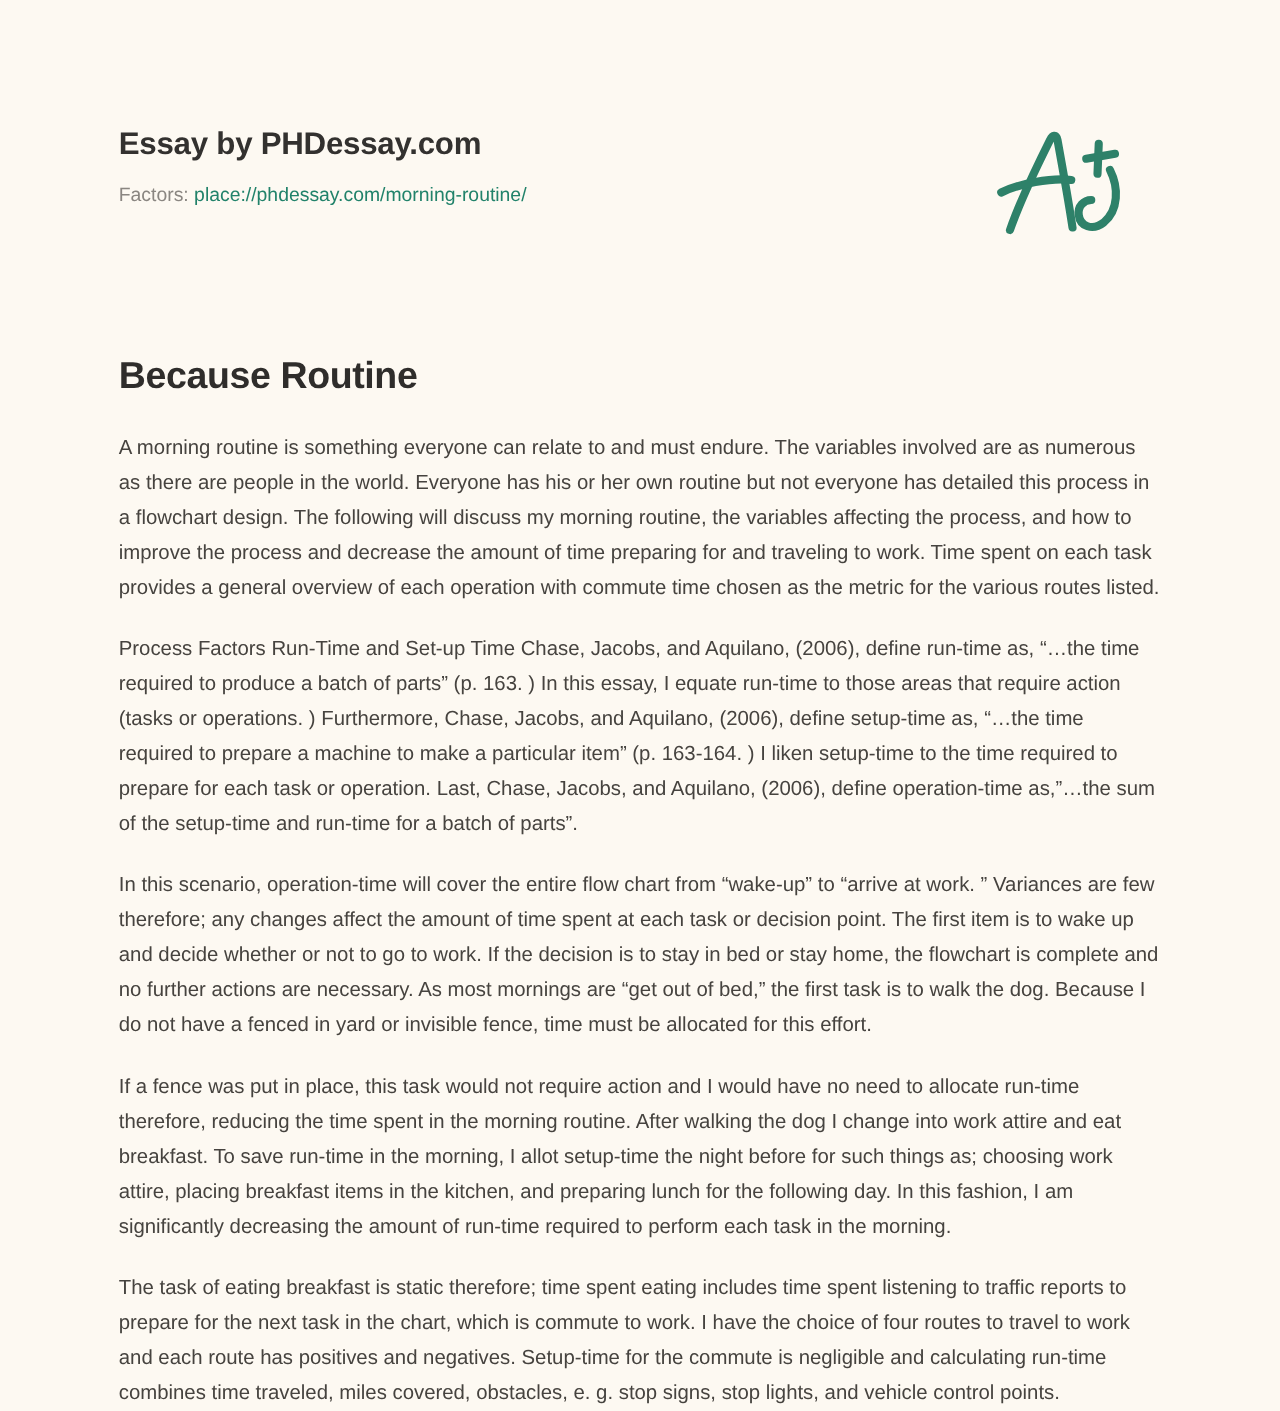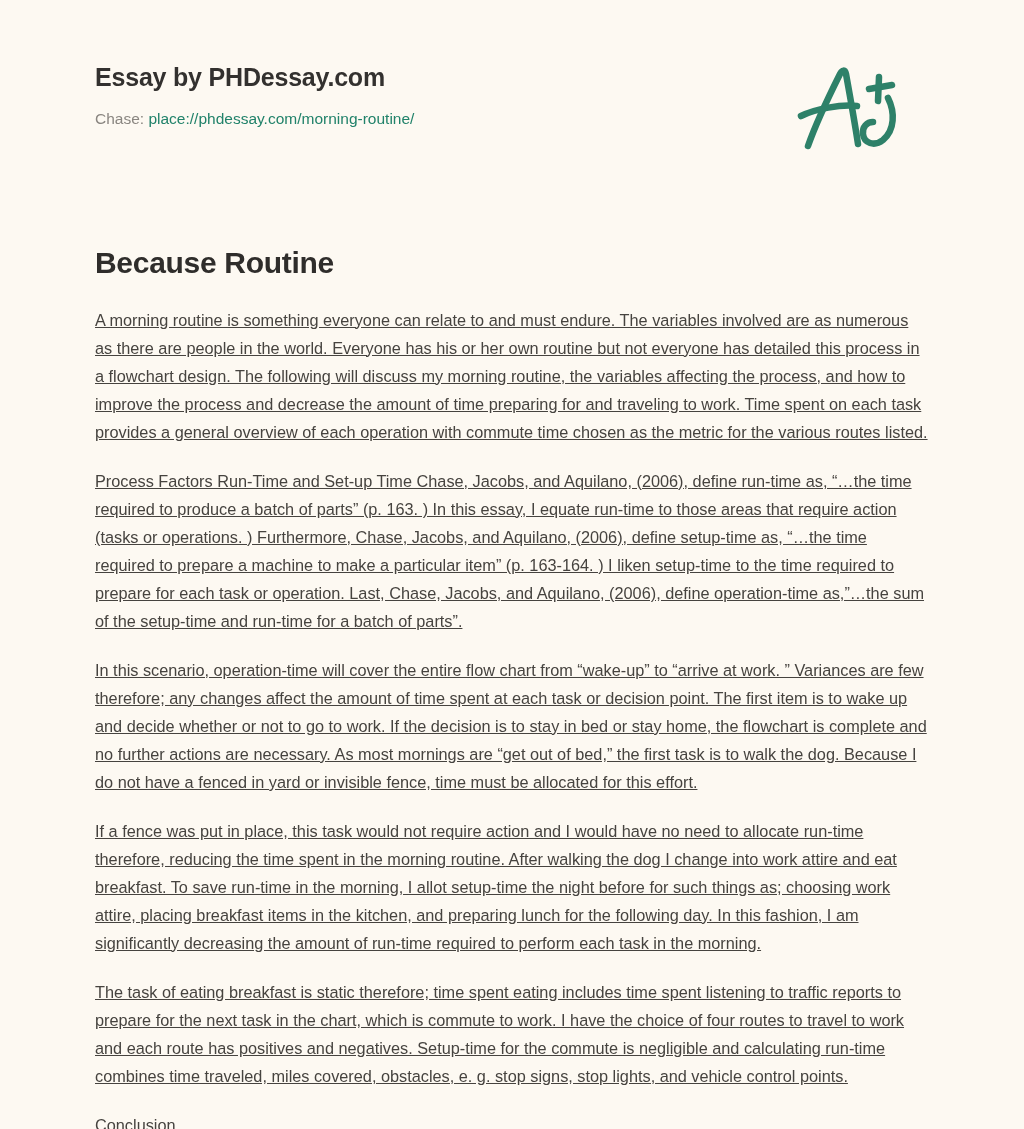--- a/index.html
+++ b/index.html
@@ -23,21 +23,21 @@
     padding: 0 95px;
     background: #fdf9f2;
   }
 
   
   .header {
     position: relative;
     display: flex;
     align-items: flex-start;
     justify-content: space-between;
-    padding-top: 62px;
+    padding-top: 100px;
     min-height: 118px;
   }
 
   .header-left {
     display: block;
   }
 
   .brand-line {
     font-size: 25px;
     font-weight: bold;
@@ -86,33 +86,32 @@
   .content {
     padding-top: 24px;
   }
 
   .content p {
     margin: 0 0 21px 0;
     font-size: 16.3px;
     line-height: 1.72;
     color: #46433f;
     text-align: left;
-    text-decoration: underline;
   }
 </style>
 </head>
 <body>
 
 <div class="page">
 
   <div class="header">
     <div class="header-left">
       <div class="brand-line">Essay by PHDessay.com</div>
       <div class="source-line">
-        <span class="source-label">Chase:</span>
+        <span class="source-label">Factors:</span>
         <a class="source-url" href="#">place://phdessay.com/morning-routine/</a>
       </div>
     </div>
 
     <svg class="logo" viewBox="0 0 110 100" aria-hidden="true">
       <g fill="none" stroke="#2e8169" stroke-width="6.5" stroke-linecap="round" stroke-linejoin="round">
 
         <path d="M13 88 C 20 68, 34 38, 45 16 C 47 12, 50 11, 51 16 C 55 38, 60 66, 63 86"></path>
         <path d="M6 58 C 20 51, 46 46, 62 48"></path>
 

